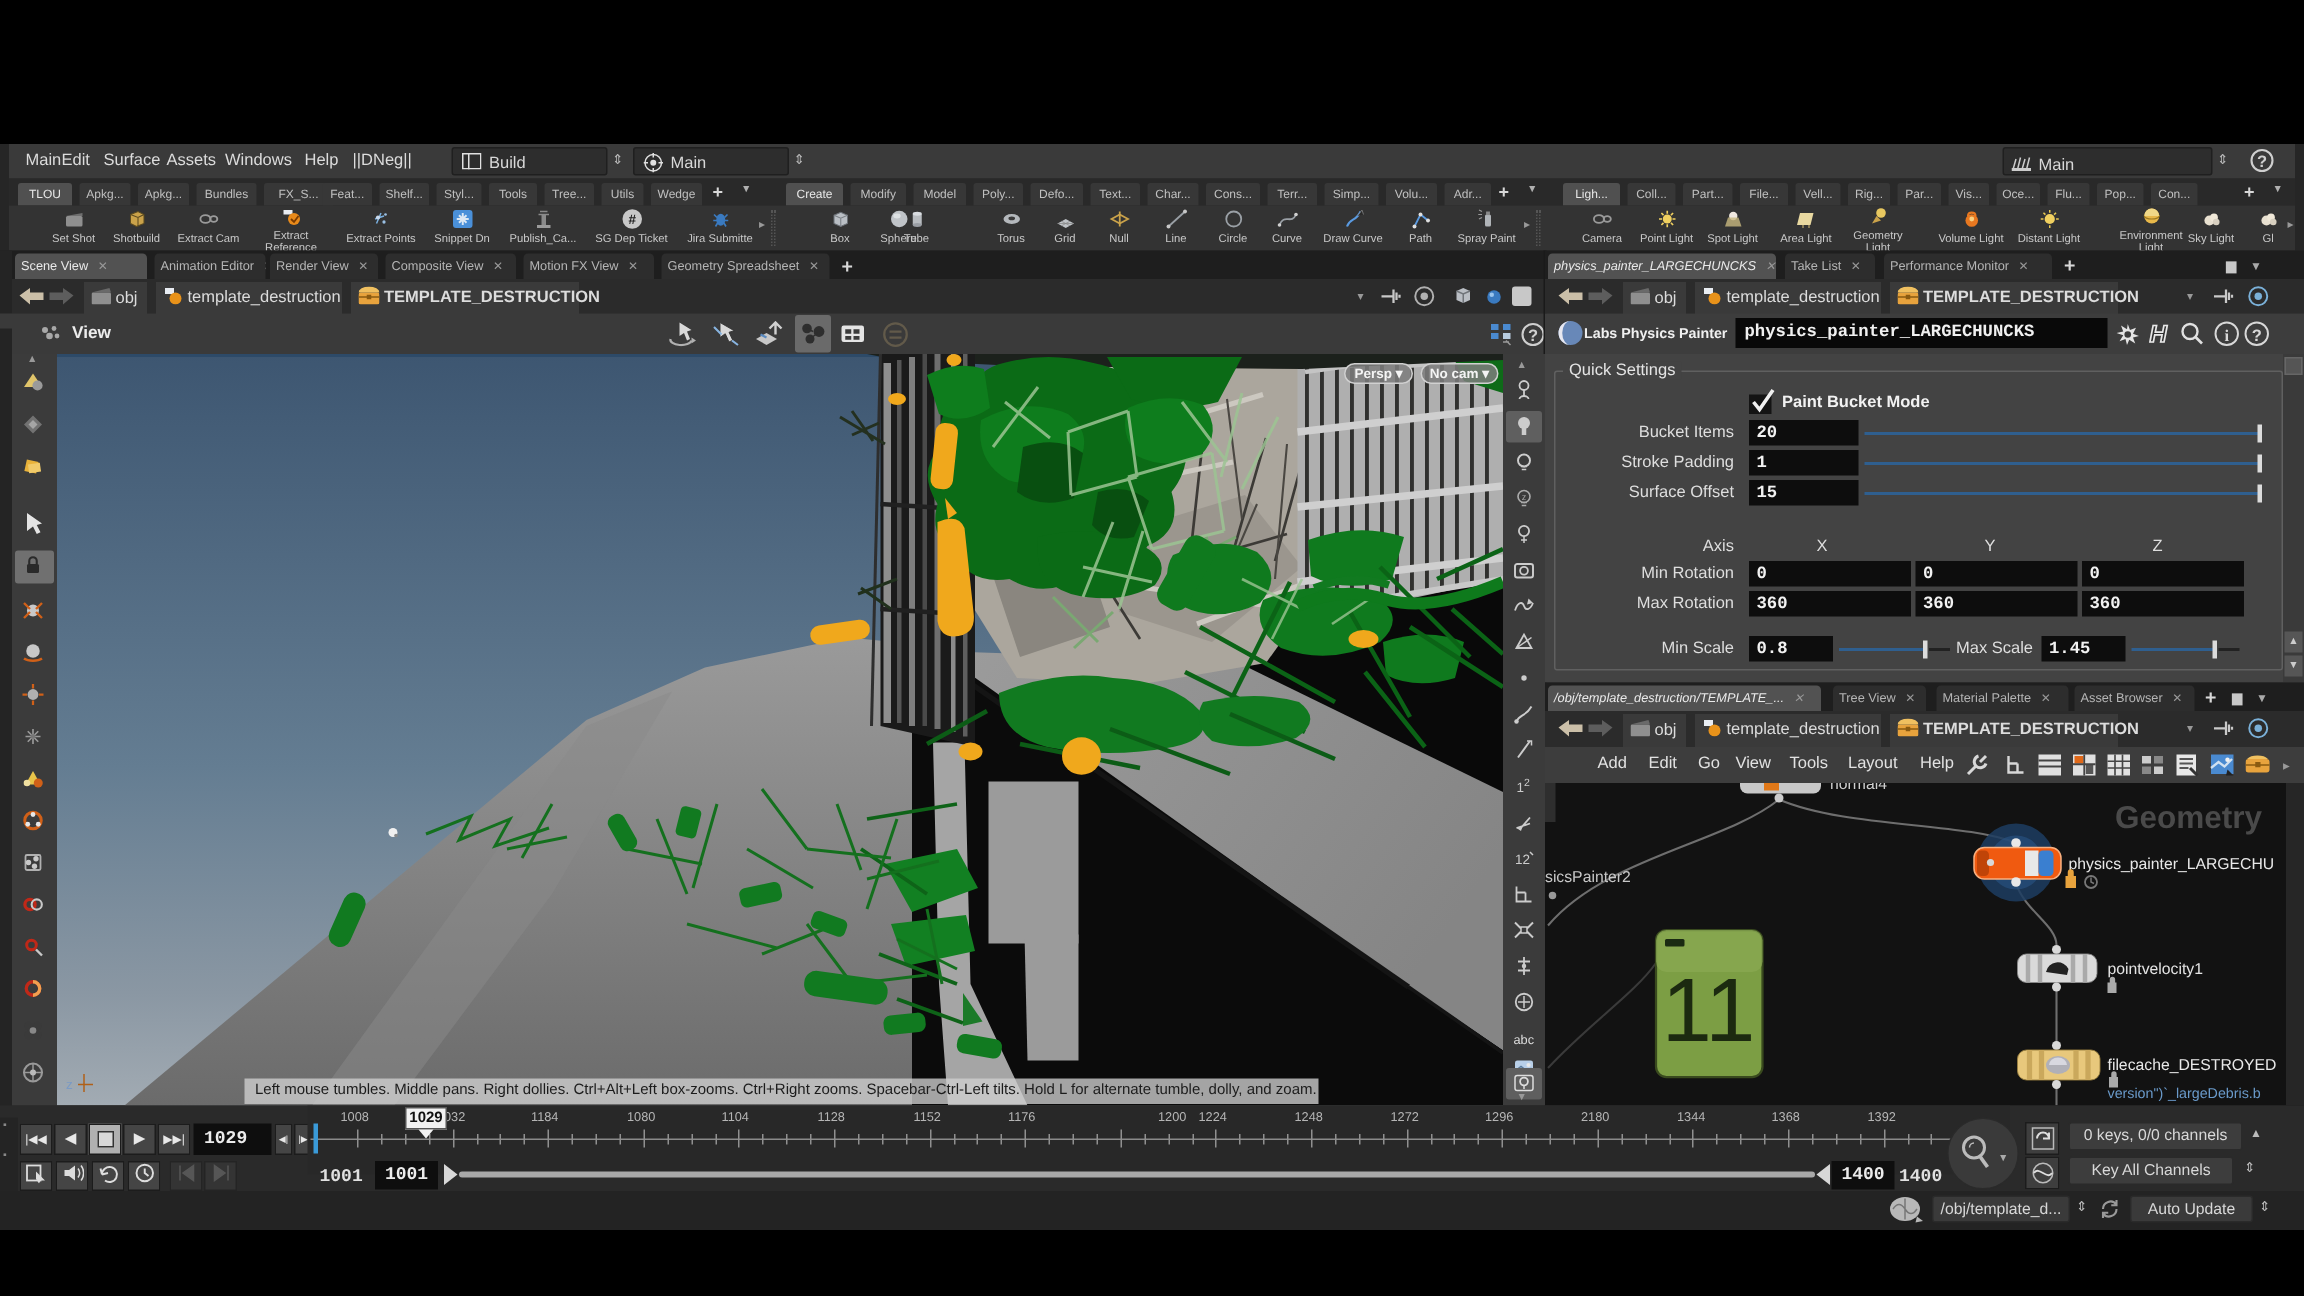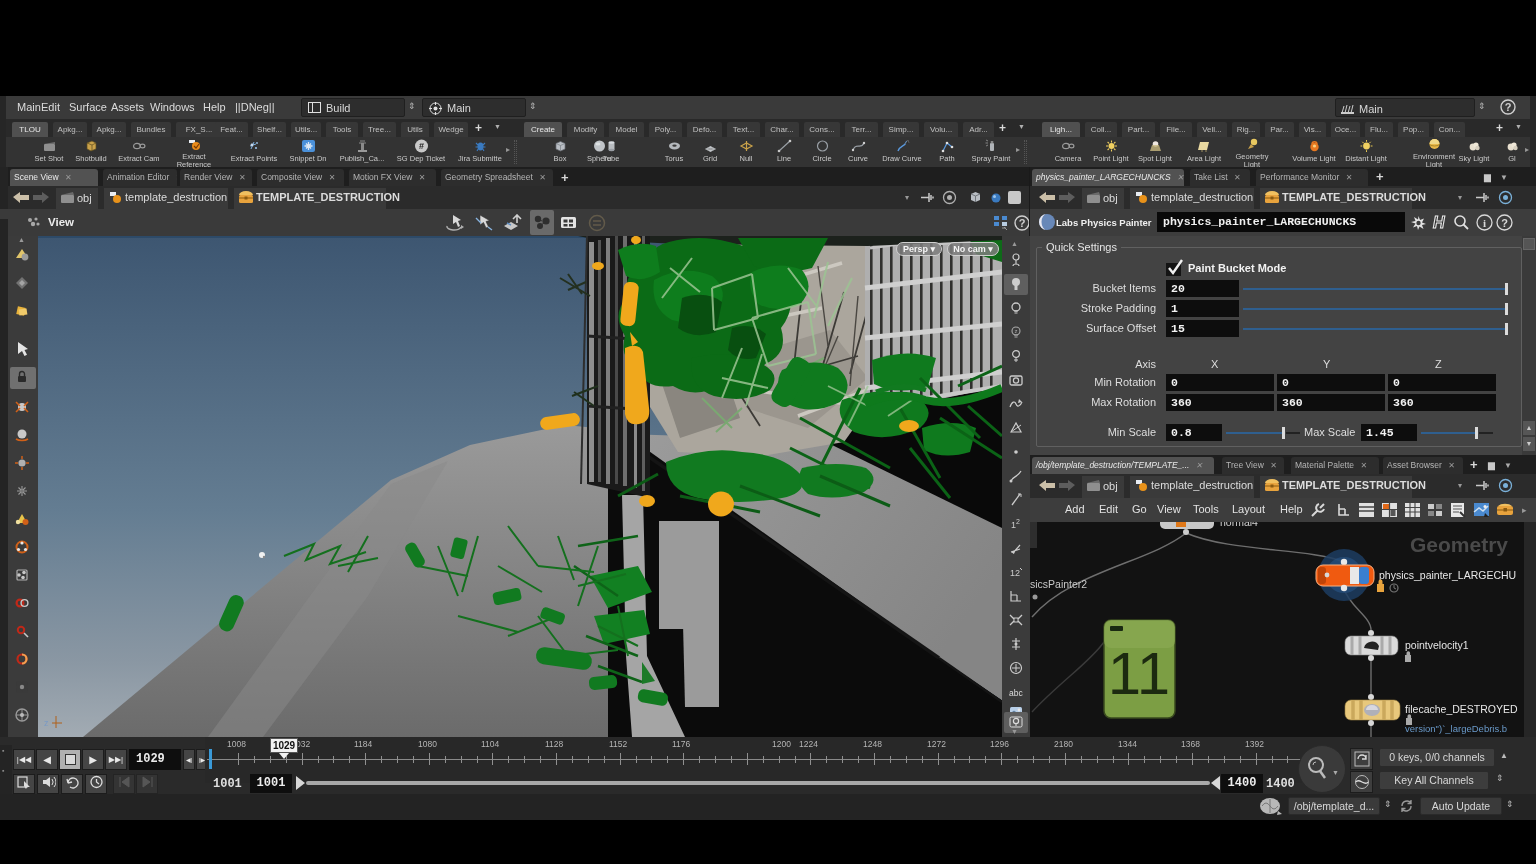--- a/index.html
+++ b/index.html
@@ -64,21 +64,21 @@
       </svg>
 </div>
 <div class="a" style="top:119px;left:6px;width:1524px;height:18px;background:#292929">
 <div class="stab on" style="left:6px;width:36px">TLOU</div>
 <div class="stab" style="left:47px;width:34px">Apkg...</div>
 <div class="stab" style="left:86px;width:34px">Apkg...</div>
 <div class="stab" style="left:125px;width:40px">Bundles</div>
 <div class="stab" style="left:170px;width:46px">FX_S...</div>
 <div class="stab" style="left:209px;width:33px">Feat...</div>
 <div class="stab" style="left:247px;width:33px">Shelf...</div>
-<div class="stab" style="left:285px;width:30px">Utils...</div>
+<div class="stab" style="left:285px;width:30px">Styl...</div>
 <div class="stab" style="left:320px;width:32px">Tools</div>
 <div class="stab" style="left:357px;width:33px">Tree...</div>
 <div class="stab" style="left:395px;width:28px">Utils</div>
 <div class="stab" style="left:428px;width:34px">Wedge</div>
 <div class="stab on" style="left:518px;width:38px">Create</div>
 <div class="stab" style="left:561px;width:37px">Modify</div>
 <div class="stab" style="left:603px;width:35px">Model</div>
 <div class="stab" style="left:643px;width:33px">Poly...</div>
 <div class="stab" style="left:681px;width:35px">Defo...</div>
 <div class="stab" style="left:721px;width:33px">Text...</div>
@@ -708,20 +708,23 @@
 <ellipse cx="609" cy="265" rx="8" ry="6"></ellipse>
 <ellipse cx="871" cy="190" rx="10" ry="6"></ellipse>
 <ellipse cx="560" cy="30" rx="6" ry="4"></ellipse>
 <ellipse cx="598" cy="4" rx="5" ry="4"></ellipse>
 <path d="M592 96 l8 10 -6 4 z"></path>
 </g>
 
 <text x="6" y="490" font-size="9" fill="#7a9ac4" font-family="Liberation Sans">z</text>
 <path d="M14 487 h10 M18 480 v12" stroke="#b06018" stroke-width="1"></path>
 </svg>
+<div class="a" style="left:125px;top:483px;width:716px;height:17px;background:rgba(208,208,208,0.78);overflow:hidden">
+        <span style="position:absolute;left:7px;top:2px;color:#1c1c1c;font-size:10px;white-space:nowrap">Left mouse tumbles. Middle pans. Right dollies. Ctrl+Alt+Left box-zooms. Ctrl+Right zooms. Spacebar-Ctrl-Left tilts. Hold L for alternate tumble, dolly, and zoam.</span>
+      </div>
 <div class="a" style="left:858px;top:6px;width:46px;height:14px;background:rgba(125,125,125,0.85);border:1px solid #d0d0d0;border-radius:8px;color:#f4f4f4;font-size:9px;font-weight:bold;text-align:center;line-height:13px">Persp ▾</div>
 <div class="a" style="left:909px;top:6px;width:52px;height:14px;background:rgba(125,125,125,0.85);border:1px solid #d0d0d0;border-radius:8px;color:#f4f4f4;font-size:9px;font-weight:bold;text-align:center;line-height:13px">No cam ▾</div>
 </div>
 
 <div class="a" style="top:167px;left:1030px;width:506px;height:19px;background:#1e1e1e">
 <div class="ptab on" style="left:2px;width:152px;font-style:italic">physics_painter_LARGECHUNCKS <span class="x">✕</span></div>
 <div class="ptab" style="left:160px;width:60px">Take List <span class="x">✕</span></div>
 <div class="ptab" style="left:226px;width:112px">Performance Monitor <span class="x">✕</span></div>
 <span class="plus" style="left:346px;top:2px;font-size:13px">+</span>
 <span class="a" style="left:454px;top:5px;color:#c8c8c8;font-size:9px">▆</span>

